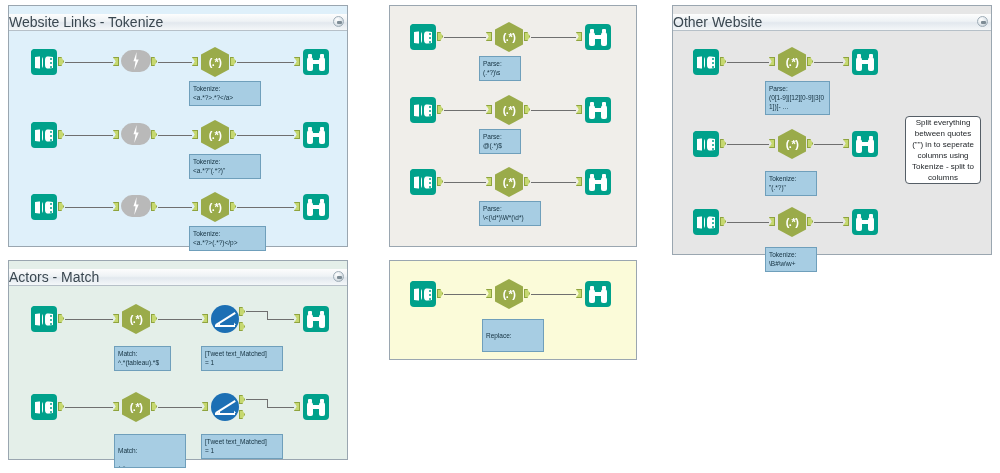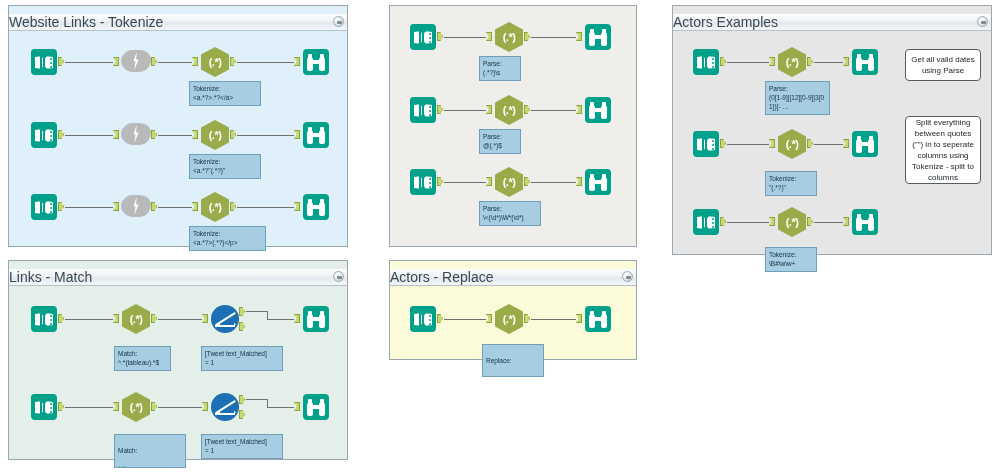--- a/index.html
+++ b/index.html
@@ -436,21 +436,21 @@
     </div>
     <div class="note" style="left:89px;top:195px;width:62px;height:25px;">
       <div>Parse:</div>
       <div>\&lt;(\d*)\W*(\d*)</div>
     </div>
   </div>
 </div>
 
 <div class="panel" style="left:672px;top:5px;width:320px;height:250px;background:#e6e6e6;">
   <div class="panel-title">
-    <span>Actors Examples</span>
+    <span>Other Website</span>
     <span class="collapse-btn"></span>
   </div>
   <div class="panel-body">
 
     <div class="node" style="left:20px;top:18px;">
       <div class="ico-input">
         <div class="bk">
             <div class="tab"></div>
             <div class="pg"></div>
             <div class="sp"></div>
@@ -576,28 +576,27 @@
               <b></b>
             </div>
           </div>
       </div>
     </div>
     <div class="note" style="left:92px;top:216px;width:52px;height:25px;">
       <div>Tokenize:</div>
       <div>\B#\w\w+</div>
     </div>
 
-    <div class="callout" style="left:232px;top:18px;width:76px;height:32px;">Get all valid dates using Parse</div>
     <div class="callout" style="left:232px;top:85px;width:76px;height:68px;">Split everything between quotes ("") in to seperate columns using Tokenize - split to columns</div>
   </div>
 </div>
 
 <div class="panel" style="left:8px;top:260px;width:340px;height:200px;background:#e4efe9;">
   <div class="panel-title">
-    <span>Links - Match</span>
+    <span>Actors - Match</span>
     <span class="collapse-btn"></span>
   </div>
   <div class="panel-body">
 
     <div class="node" style="left:22px;top:20px;">
       <div class="ico-input">
         <div class="bk">
             <div class="tab"></div>
             <div class="pg"></div>
             <div class="sp"></div>
@@ -718,24 +717,20 @@
 (\@tableaupublic).*$</div>
     </div>
     <div class="note" style="left:192px;top:148px;width:82px;height:25px;">
       <div>[Tweet text_Matched]</div>
       <div>= 1</div>
     </div>
   </div>
 </div>
 
 <div class="panel" style="left:389px;top:260px;width:248px;height:100px;background:#fbfbd9;">
-  <div class="panel-title">
-    <span>Actors - Replace</span>
-    <span class="collapse-btn"></span>
-  </div>
   <div class="panel-body">
     <div class="node" style="left:20px;top:20px;">
       <div class="ico-input">
         <div class="bk">
             <div class="tab"></div>
             <div class="pg"></div>
             <div class="sp"></div>
         <div class="dots">
               <i></i>
               <i></i>

